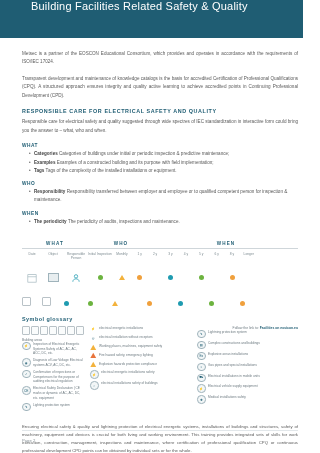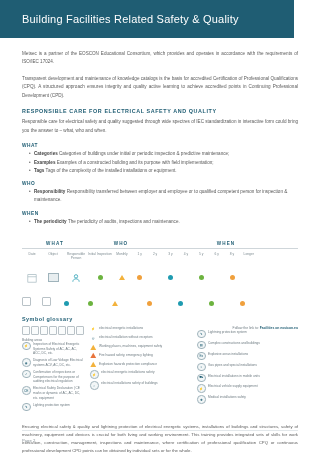--- a/index.html
+++ b/index.html
@@ -9,21 +9,21 @@
     font-family:"Liberation Sans", sans-serif;
     color:#4b4b4b;
     overflow:hidden;
   }
   .page{position:relative;width:320px;height:453px;box-sizing:border-box;padding:0 22px;}
 
   
   .header{
     position:absolute;left:0;top:0;width:294px;height:38px;
     background:#1f5d73;
-    display:flex;align-items:center;
+    display:flex;align-items:flex-start;padding-left:9px;
   }
   .header h1{
     margin:0;padding-left:22px;
     font-size:11px;font-weight:400;color:#ffffff;letter-spacing:.2px;
   }
 
   .body{padding-top:50px;}
 
   p.intro{
     font-size:4.6px;line-height:1.85;margin:0 0 8px 0;color:#5a5a5a;

